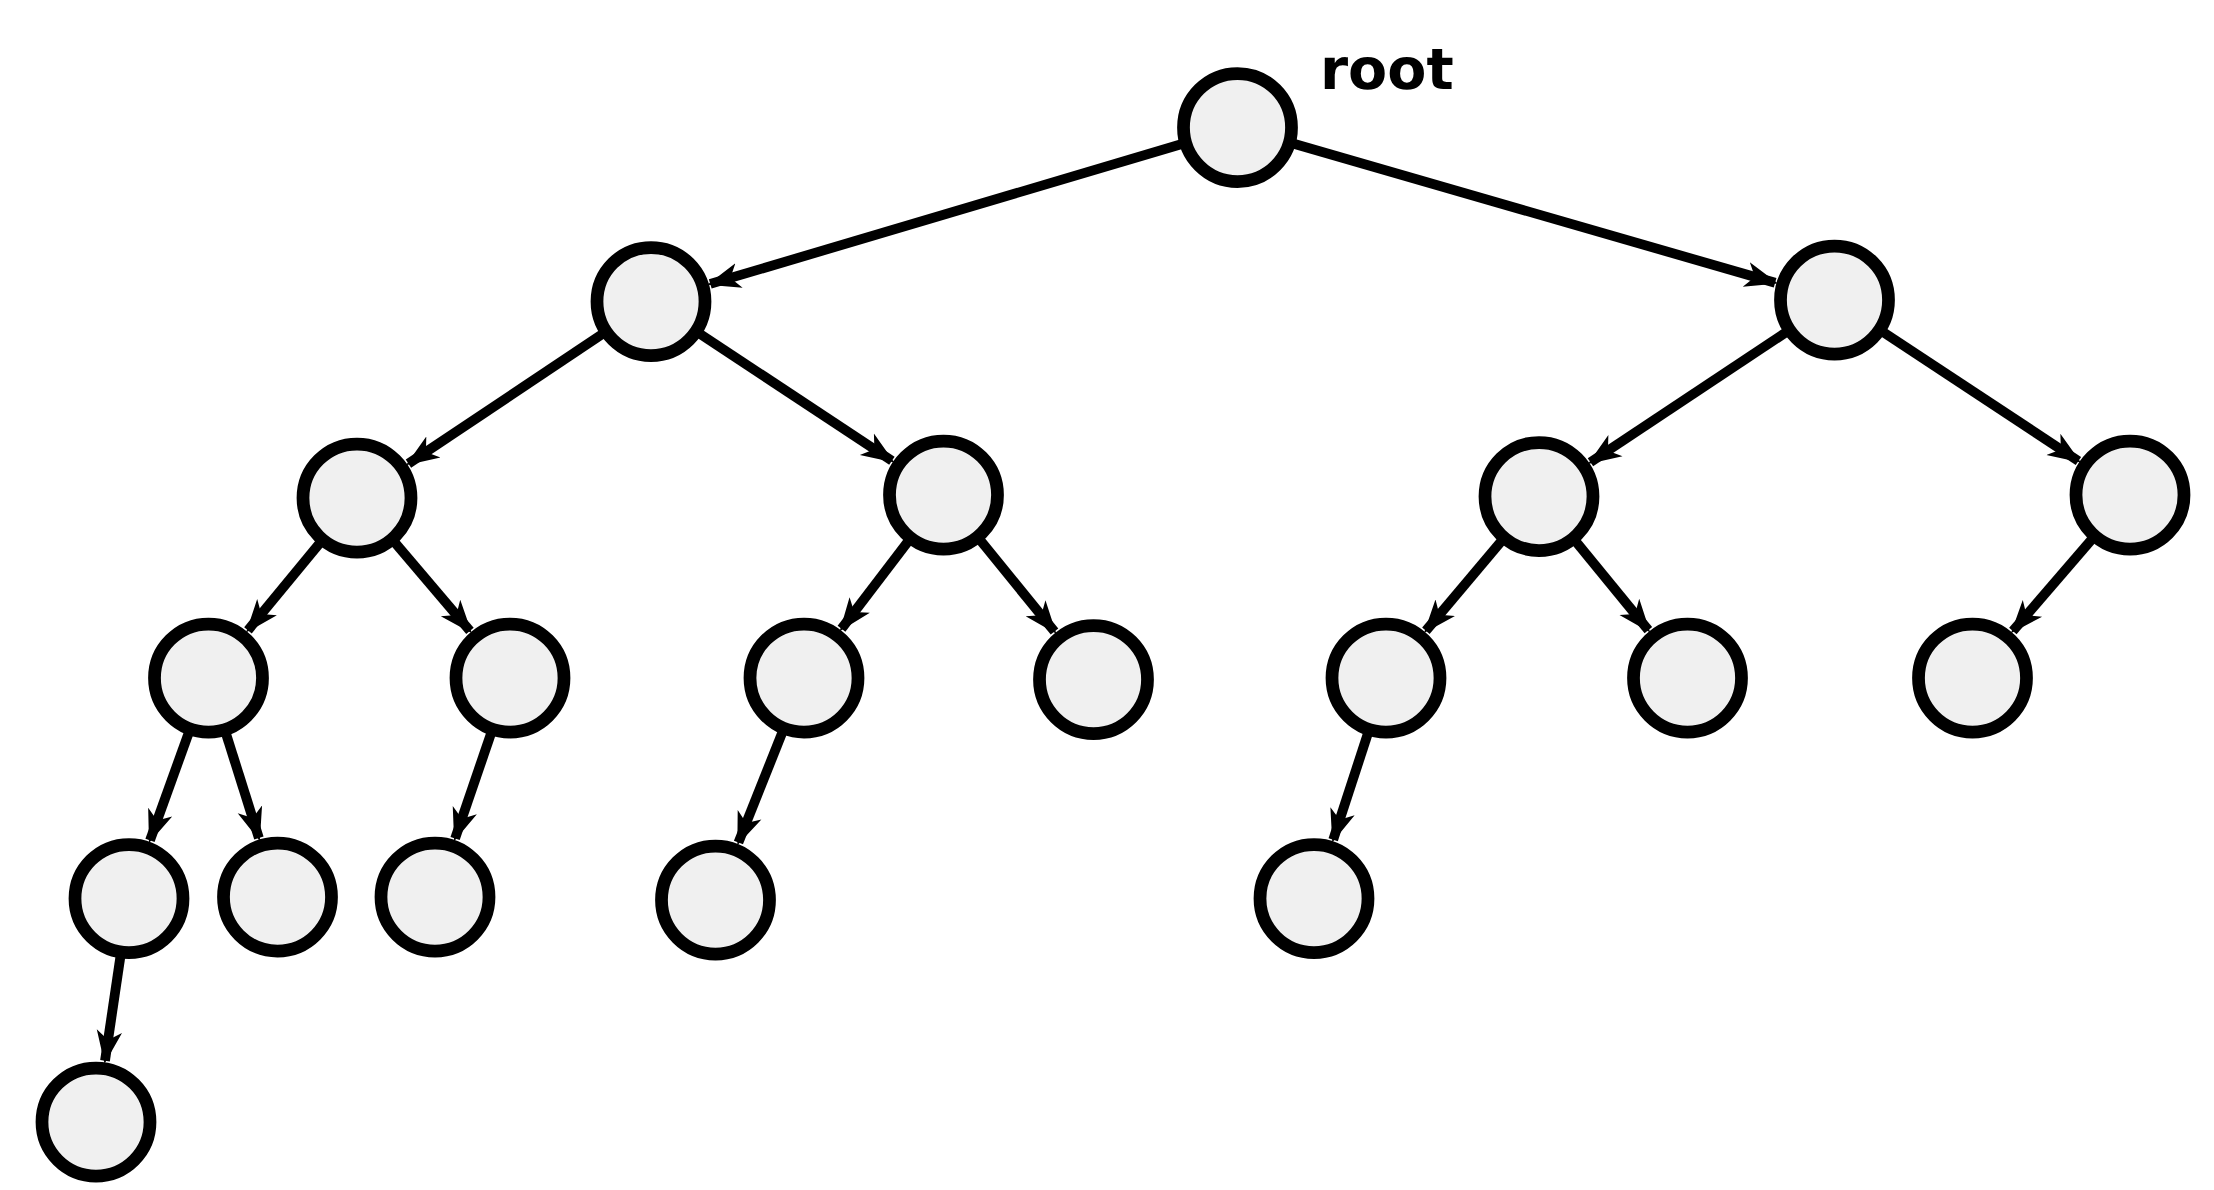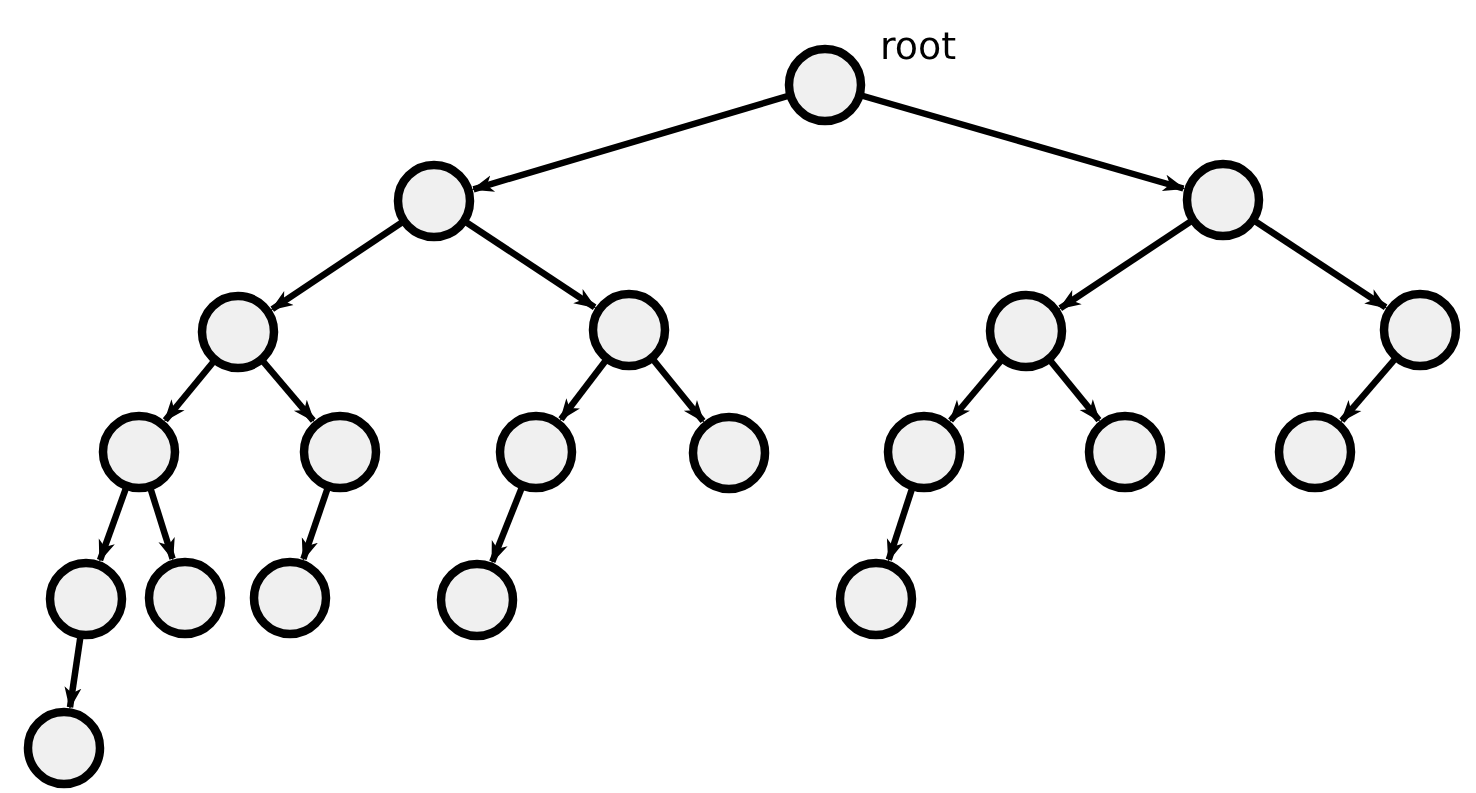--- a/index.html
+++ b/index.html
@@ -7,20 +7,21 @@
     padding: 0;
     background: #ffffff;
     font-family: "DejaVu Sans", "Liberation Sans", sans-serif;
   }
   .canvas-wrap {
     position: relative;
     width: 1476px;
     height: 793px;
     background: #ffffff;
     overflow: hidden;
+    font-weight: bold;
   }
   .canvas-wrap svg {
     position: absolute;
     left: 0;
     top: 0;
     display: block;
   }
   .root-label {
     position: absolute;
     color: #000000;

